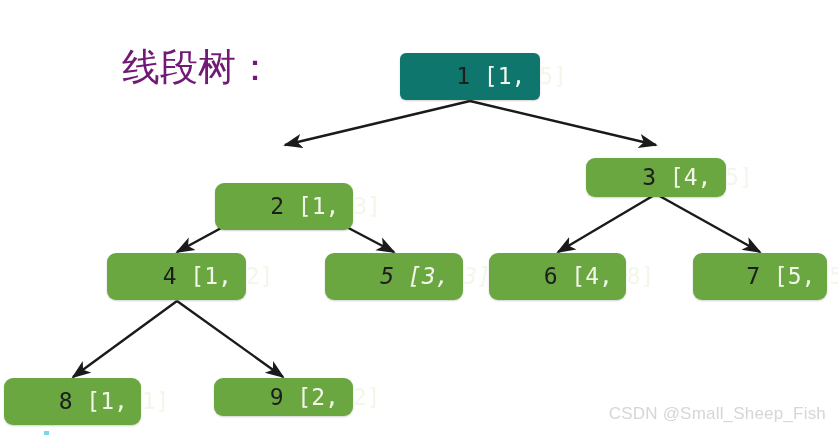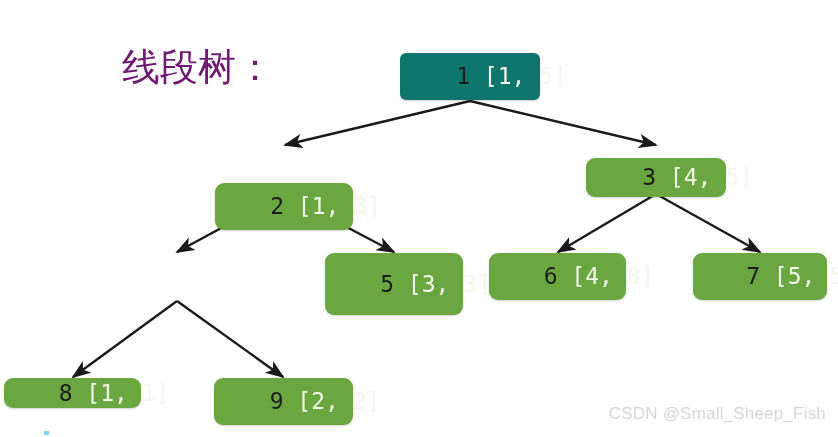--- a/index.html
+++ b/index.html
@@ -105,46 +105,51 @@
       <span class="nid" style="color: rgb(29, 29, 27);">2</span><span class="nrange" style="color: rgb(242, 247, 234);"> [1, 3]</span>
     </span>
   </div>
 
   <div class="node" style="left: 586px; top: 158px; width: 140px; height: 39px; background: rgb(106, 167, 65);">
     <span class="ntext">
       <span class="nid" style="color: rgb(29, 29, 27);">3</span><span class="nrange" style="color: rgb(242, 247, 234);"> [4, 5]</span>
     </span>
   </div>
 
+  <div class="node" style="left: 107px; top: 253px; width: 139px; height: 47px; background: rgb(106, 167, 65);">
+    <span class="ntext">
+      <span class="nid" style="color: rgb(29, 29, 27);">4</span><span class="nrange" style="color: rgb(242, 247, 234);"> [1, 2]</span>
+    </span>
+  </div>
 
-  <div class="node" style="left: 325px; top: 253px; width: 138px; height: 62px; background: rgb(106, 167, 65);">
+  <div class="node" style="left: 325px; top: 253px; width: 138px; height: 47px; background: rgb(106, 167, 65); font-style: italic;">
     <span class="ntext">
       <span class="nid" style="color: rgb(29, 29, 27);">5</span><span class="nrange" style="color: rgb(242, 247, 234);"> [3, 3]</span>
     </span>
   </div>
 
   <div class="node" style="left: 489px; top: 253px; width: 137px; height: 47px; background: rgb(106, 167, 65);">
     <span class="ntext">
       <span class="nid" style="color: rgb(29, 29, 27);">6</span><span class="nrange" style="color: rgb(242, 247, 234);"> [4, 8]</span>
     </span>
   </div>
 
   <div class="node" style="left: 693px; top: 253px; width: 134px; height: 47px; background: rgb(106, 167, 65);">
     <span class="ntext">
       <span class="nid" style="color: rgb(29, 29, 27);">7</span><span class="nrange" style="color: rgb(242, 247, 234);"> [5, 5]</span>
     </span>
   </div>
 
-  <div class="node" style="left: 4px; top: 378px; width: 137px; height: 30px; background: rgb(106, 167, 65); align-items: center;">
+  <div class="node" style="left: 4px; top: 378px; width: 137px; height: 47px; background: rgb(106, 167, 65); align-items: center;">
     <span class="ntext">
       <span class="nid" style="color: rgb(29, 29, 27);">8</span><span class="nrange" style="color: rgb(242, 247, 234);"> [1, 1]</span>
     </span>
   </div>
 
-  <div class="node" style="left: 214px; top: 378px; width: 139px; height: 47px; background: rgb(106, 167, 65);">
+  <div class="node" style="left: 214px; top: 378px; width: 139px; height: 38px; background: rgb(106, 167, 65);">
     <span class="ntext">
       <span class="nid" style="color: rgb(29, 29, 27);">9</span><span class="nrange" style="color: rgb(242, 247, 234);"> [2, 2]</span>
     </span>
   </div>
 
   <div class="speck"></div>
 
   <div class="watermark" style="color: rgb(213, 214, 216);">CSDN @Small_Sheep_Fish</div>
 
 </div>

